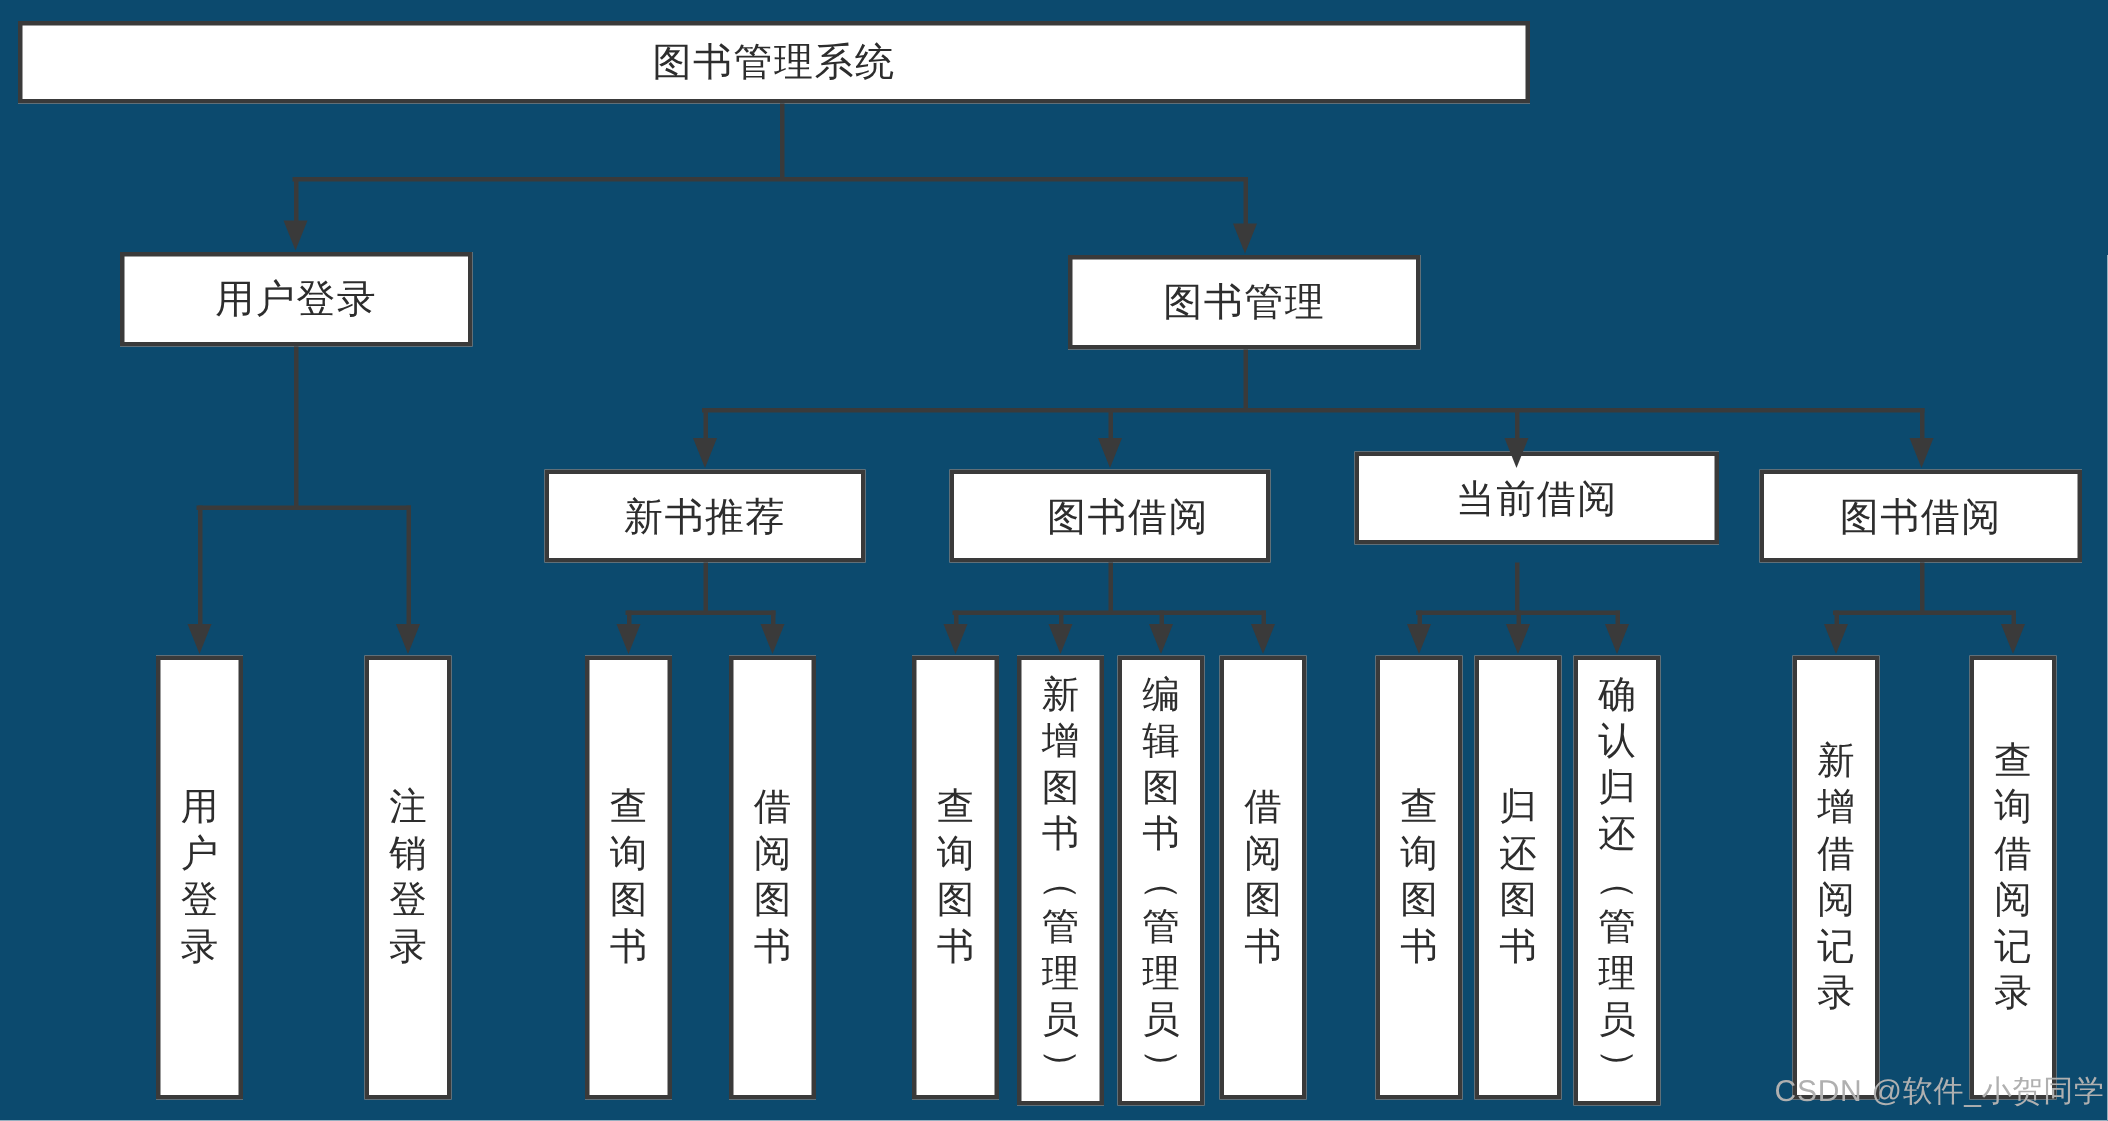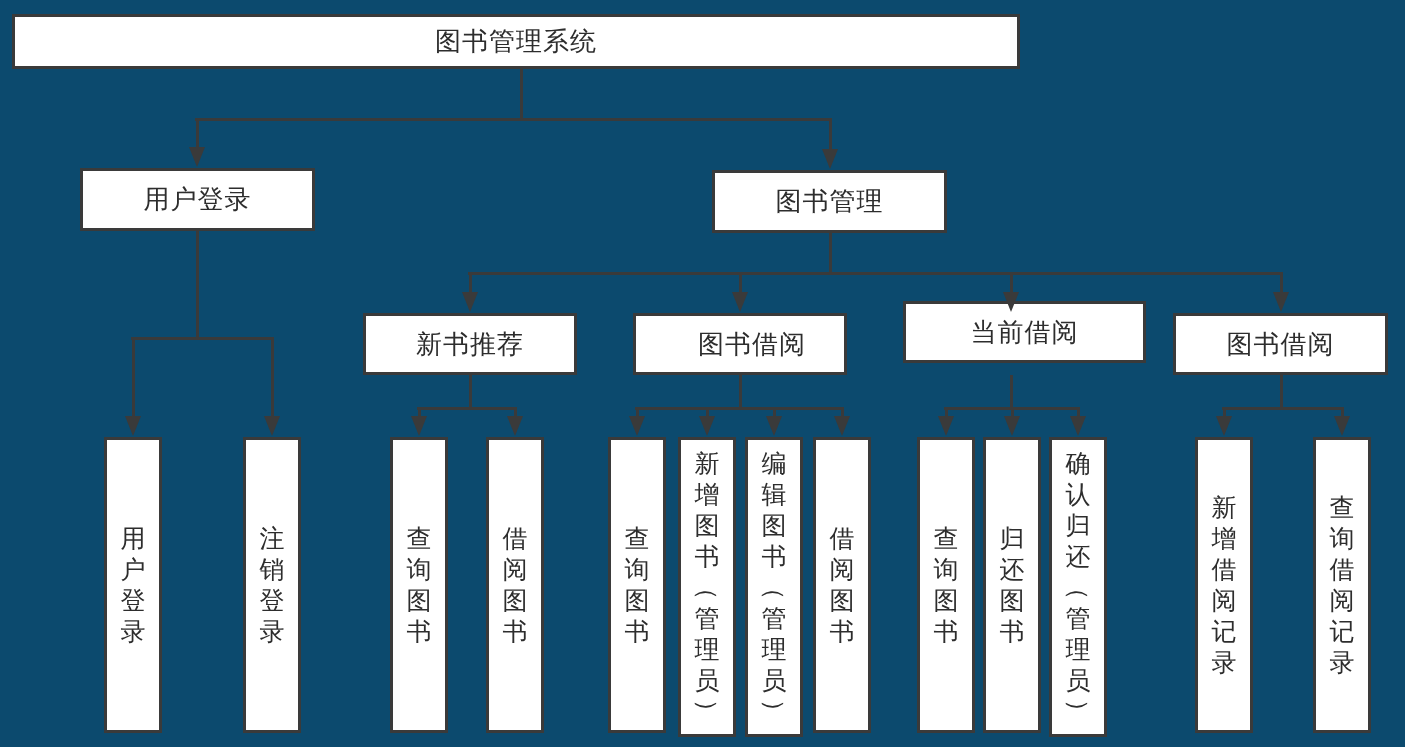--- a/index.html
+++ b/index.html
@@ -260,13 +260,14 @@
       <div class="arrow" style="left: 699px; top: 416px;"></div>
       <div class="arrow" style="left: 766px; top: 416px;"></div>
       <div class="arrow" style="left: 834px; top: 416px;"></div>
       <div class="arrow" style="left: 938px; top: 416px;"></div>
       <div class="arrow" style="left: 1004px; top: 416px;"></div>
       <div class="arrow" style="left: 1070px; top: 416px;"></div>
       <div class="arrow" style="left: 1216px; top: 416px;"></div>
       <div class="arrow" style="left: 1334px; top: 416px;"></div>
     </div>
 
+  <div id="watermark">CSDN @软件_小贺同学</div>
 </div>
 
 </body></html>

